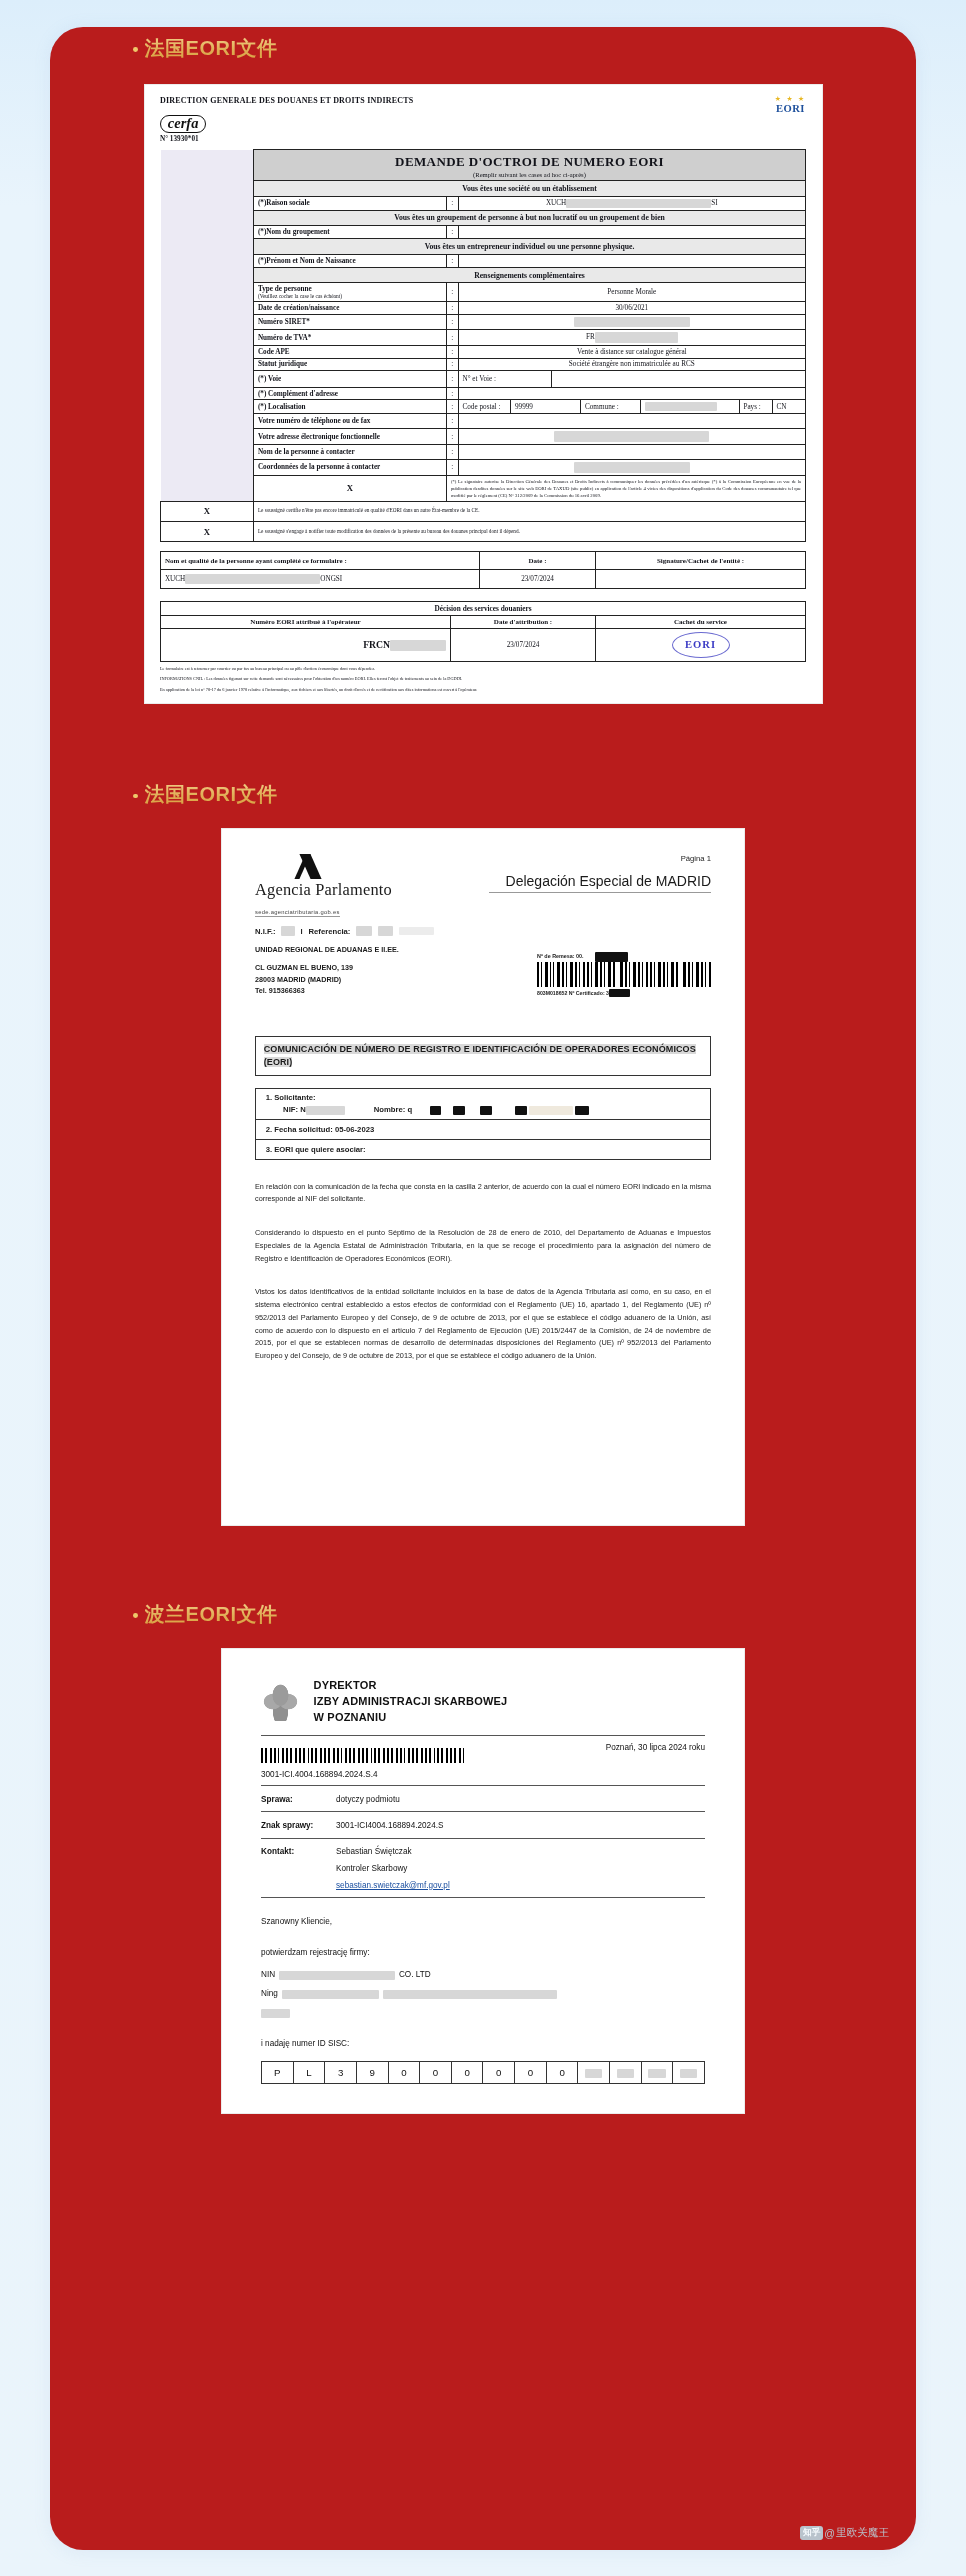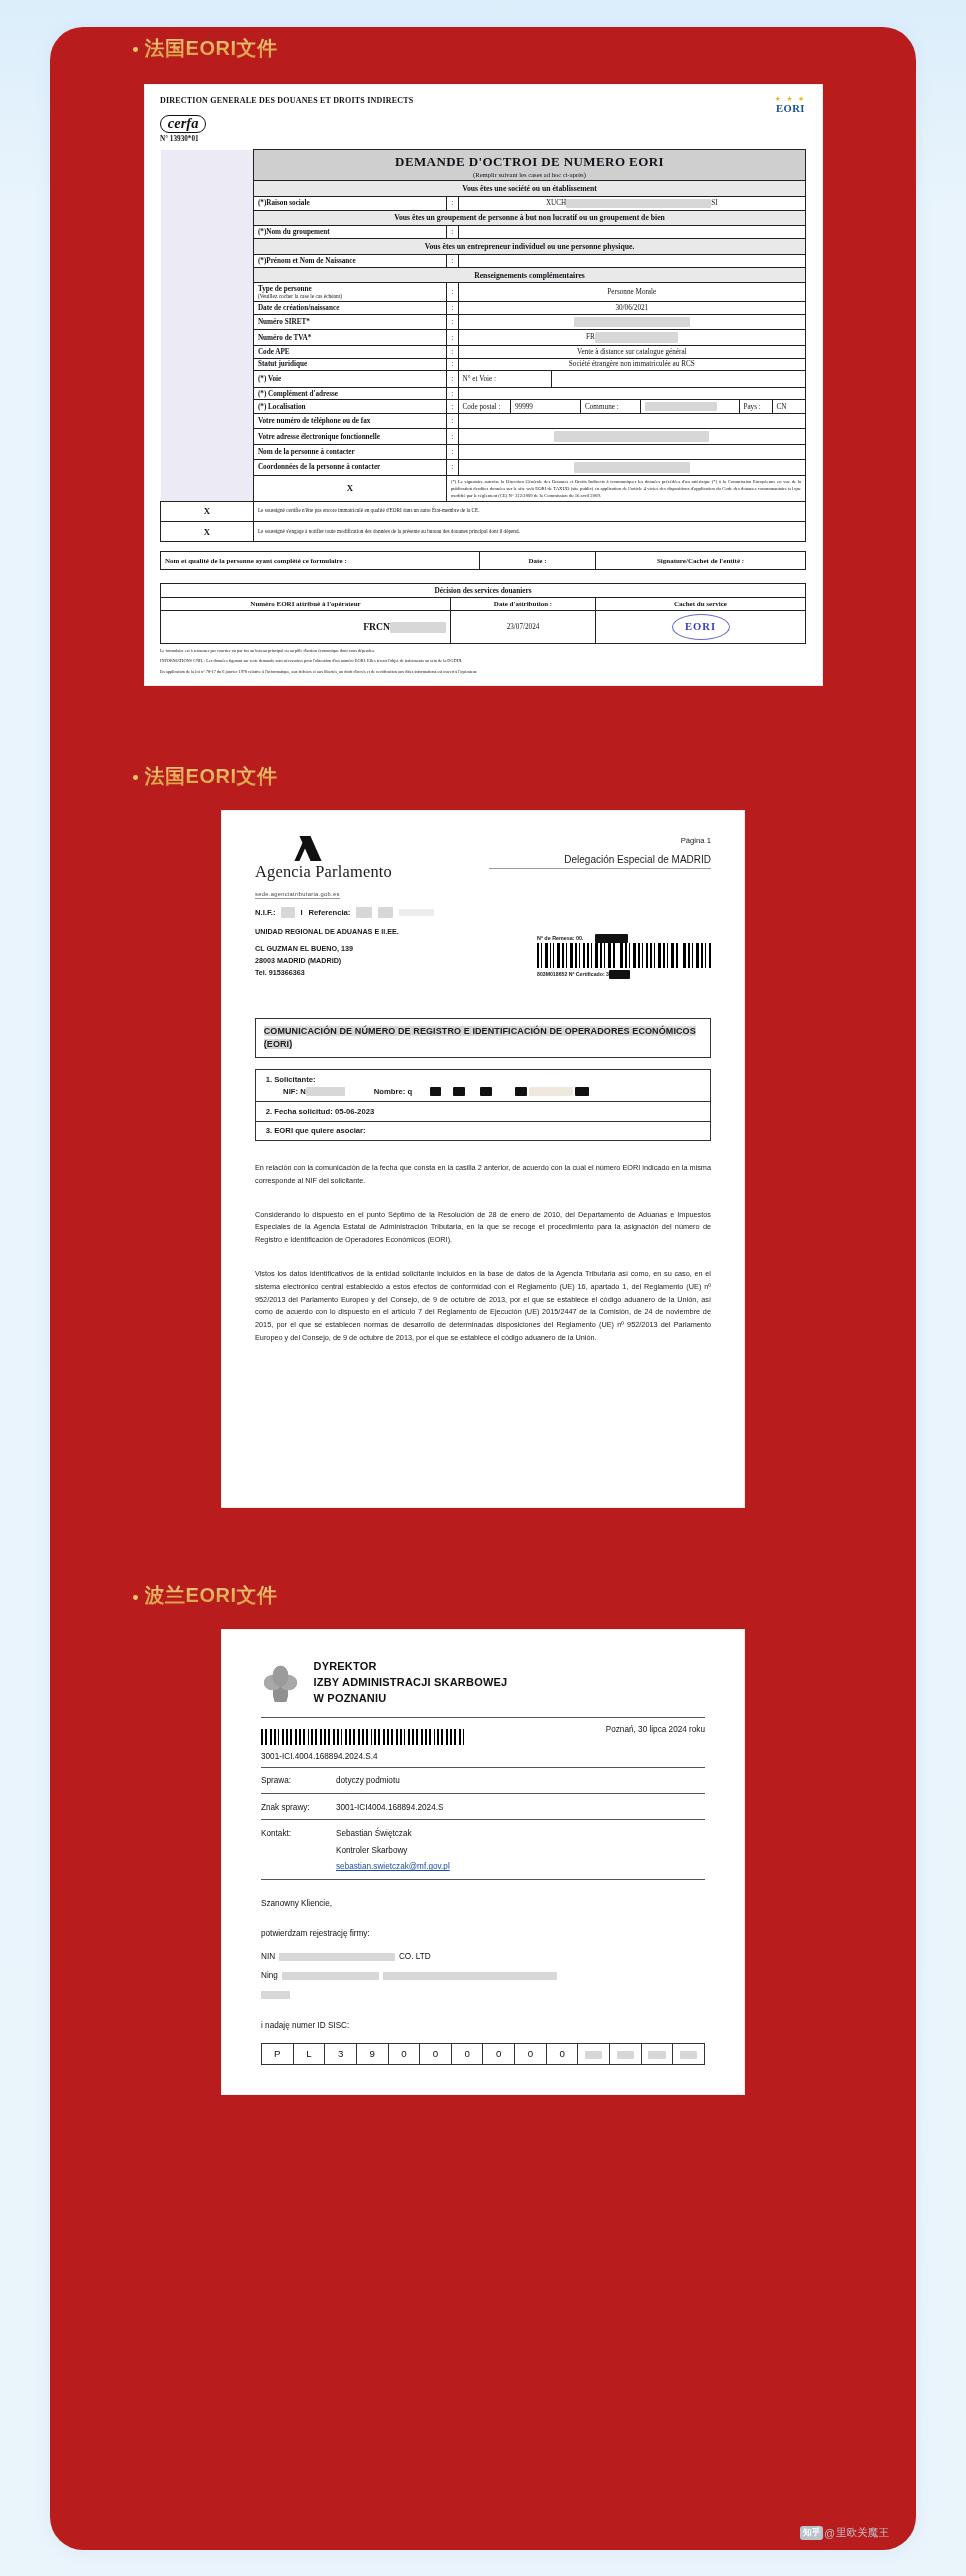--- a/index.html
+++ b/index.html
@@ -131,21 +131,21 @@
     width: 33px; height: 25px; position: relative; margin-bottom:1px; margin-left:37px;
   }
   #doc-es .aeat-logo-x:before, #doc-es .aeat-logo-x:after {
     content:""; position:absolute; background:#111; top:0; left:12.6px; width:10.6px; height:25px;
   }
   #doc-es .aeat-logo-x:before { transform: skewX(24deg); }
   #doc-es .aeat-logo-x:after  { transform: skewX(-24deg); width:4.8px; left:7.7px; }
   #doc-es .aeat-name { font-family:"Liberation Serif",serif; font-size:16.4px; letter-spacing:0.2px; }
   #doc-es .aeat-url { font-size:5.8px; letter-spacing:0.3px; color:#444; border-bottom:1px solid #999; padding-bottom:1px; display:inline-block;}
   #doc-es .pagina { font-size:7.7px; text-align:right; }
-  #doc-es .deleg { font-size:10px; text-align:right; margin-top:9.7px; border-bottom:1px solid #999; padding-bottom:2.9px;}
+  #doc-es .deleg { font-size:14px; text-align:right; margin-top:9.7px; border-bottom:1px solid #999; padding-bottom:2.9px;}
   #doc-es .nifline { font-size:7.7px; font-weight:bold; margin-top:7.7px; display:flex; gap:5.8px; align-items:center;}
   #doc-es .addr { font-size:7.2px; font-weight:bold; line-height:1.65; margin-top:7.7px;}
   #doc-es .barcode-box { margin-top:3.9px; text-align:center; }
   #doc-es .bc-label { font-size:5.4px; font-weight:bold; text-align:left; }
   #doc-es .barcode {
     height: 25px; width: 174px;
     background: repeating-linear-gradient(90deg,#000 0 1.9px,#fff 1.9px 3.9px,#000 3.9px 4.8px,#fff 4.8px 7.7px,#000 7.7px 10.6px,#fff 10.6px 12.6px);
   }
   #doc-es .bc-under { font-size:5.2px; font-weight:bold; margin-top:1.9px; text-align:left;}
   #doc-es .comm-box {
@@ -178,21 +178,21 @@
     opacity:.85;
   }
   #doc-pl .pl-title { font-size:11px; font-weight:bold; line-height:1.45; letter-spacing:0.2px; }
   #doc-pl .hr { border-top:1px solid #555; margin-top:9.7px; }
   #doc-pl .bc2 {
     height:15.5px; width:203px; margin-top:11.6px;
     background: repeating-linear-gradient(90deg,#000 0 1.9px,#fff 1.9px 3.9px,#000 3.9px 5.8px,#fff 5.8px 8.7px,#000 8.7px 10.6px,#fff 10.6px 12.6px);
   }
   #doc-pl .sig-no { font-size:8.2px; margin-top:6.8px; }
   #doc-pl .row2 { display:flex; font-size:8.2px; margin-top:8.7px; }
-  #doc-pl .row2 .k { width:75px; flex:0 0 auto; }
+  #doc-pl .row2 .k { width:75px; flex:0 0 auto;font-weight:bold; }
   #doc-pl .city { font-size:8.2px; text-align:right; margin-top:-13.5px; }
   #doc-pl .mail { color:#1b4fa0; text-decoration:underline; }
   #doc-pl h2 { font-size:11.6px; line-height:1.55; margin-top:25px; }
   #doc-pl p { font-size:8.2px; line-height:1.85; margin-top:15.5px; }
   #doc-pl .sisc-tbl { display:flex; margin-top:9.7px; border:1px solid #333; width:100%; }
   #doc-pl .sisc-tbl div {
     flex:1 1 0; text-align:center; font-size:9.7px; padding:4.8px 0;
     border-right:1px solid #333;
   }
   #doc-pl .sisc-tbl div:last-child { border-right:none; }
@@ -367,20 +367,27 @@
       </tr>
     </tbody>
       </table>
 
     <table class="sig-tbl">
       <tbody>
           <tr>
         <td class="sig-head" style="width:319px;text-align:left">Nom et qualité de la personne ayant complété ce formulaire :</td>
         <td class="sig-head" style="width:116px">Date :</td>
         <td class="sig-head">Signature/Cachet de l'entité :</td>
+      </tr>
+      <tr>
+        <td>
+          <span>XUCH</span><span class="redact tall" style="width:135px"></span><span>ONGSI</span>
+        </td>
+        <td style="text-align:center">23/07/2024</td>
+        <td></td>
       </tr>
     </tbody>
       </table>
 
     <table class="dec-tbl">
       <tbody>
           <tr>
             <td class="dec-title" colspan="3">Décision des services douaniers</td>
           </tr>
       <tr>

